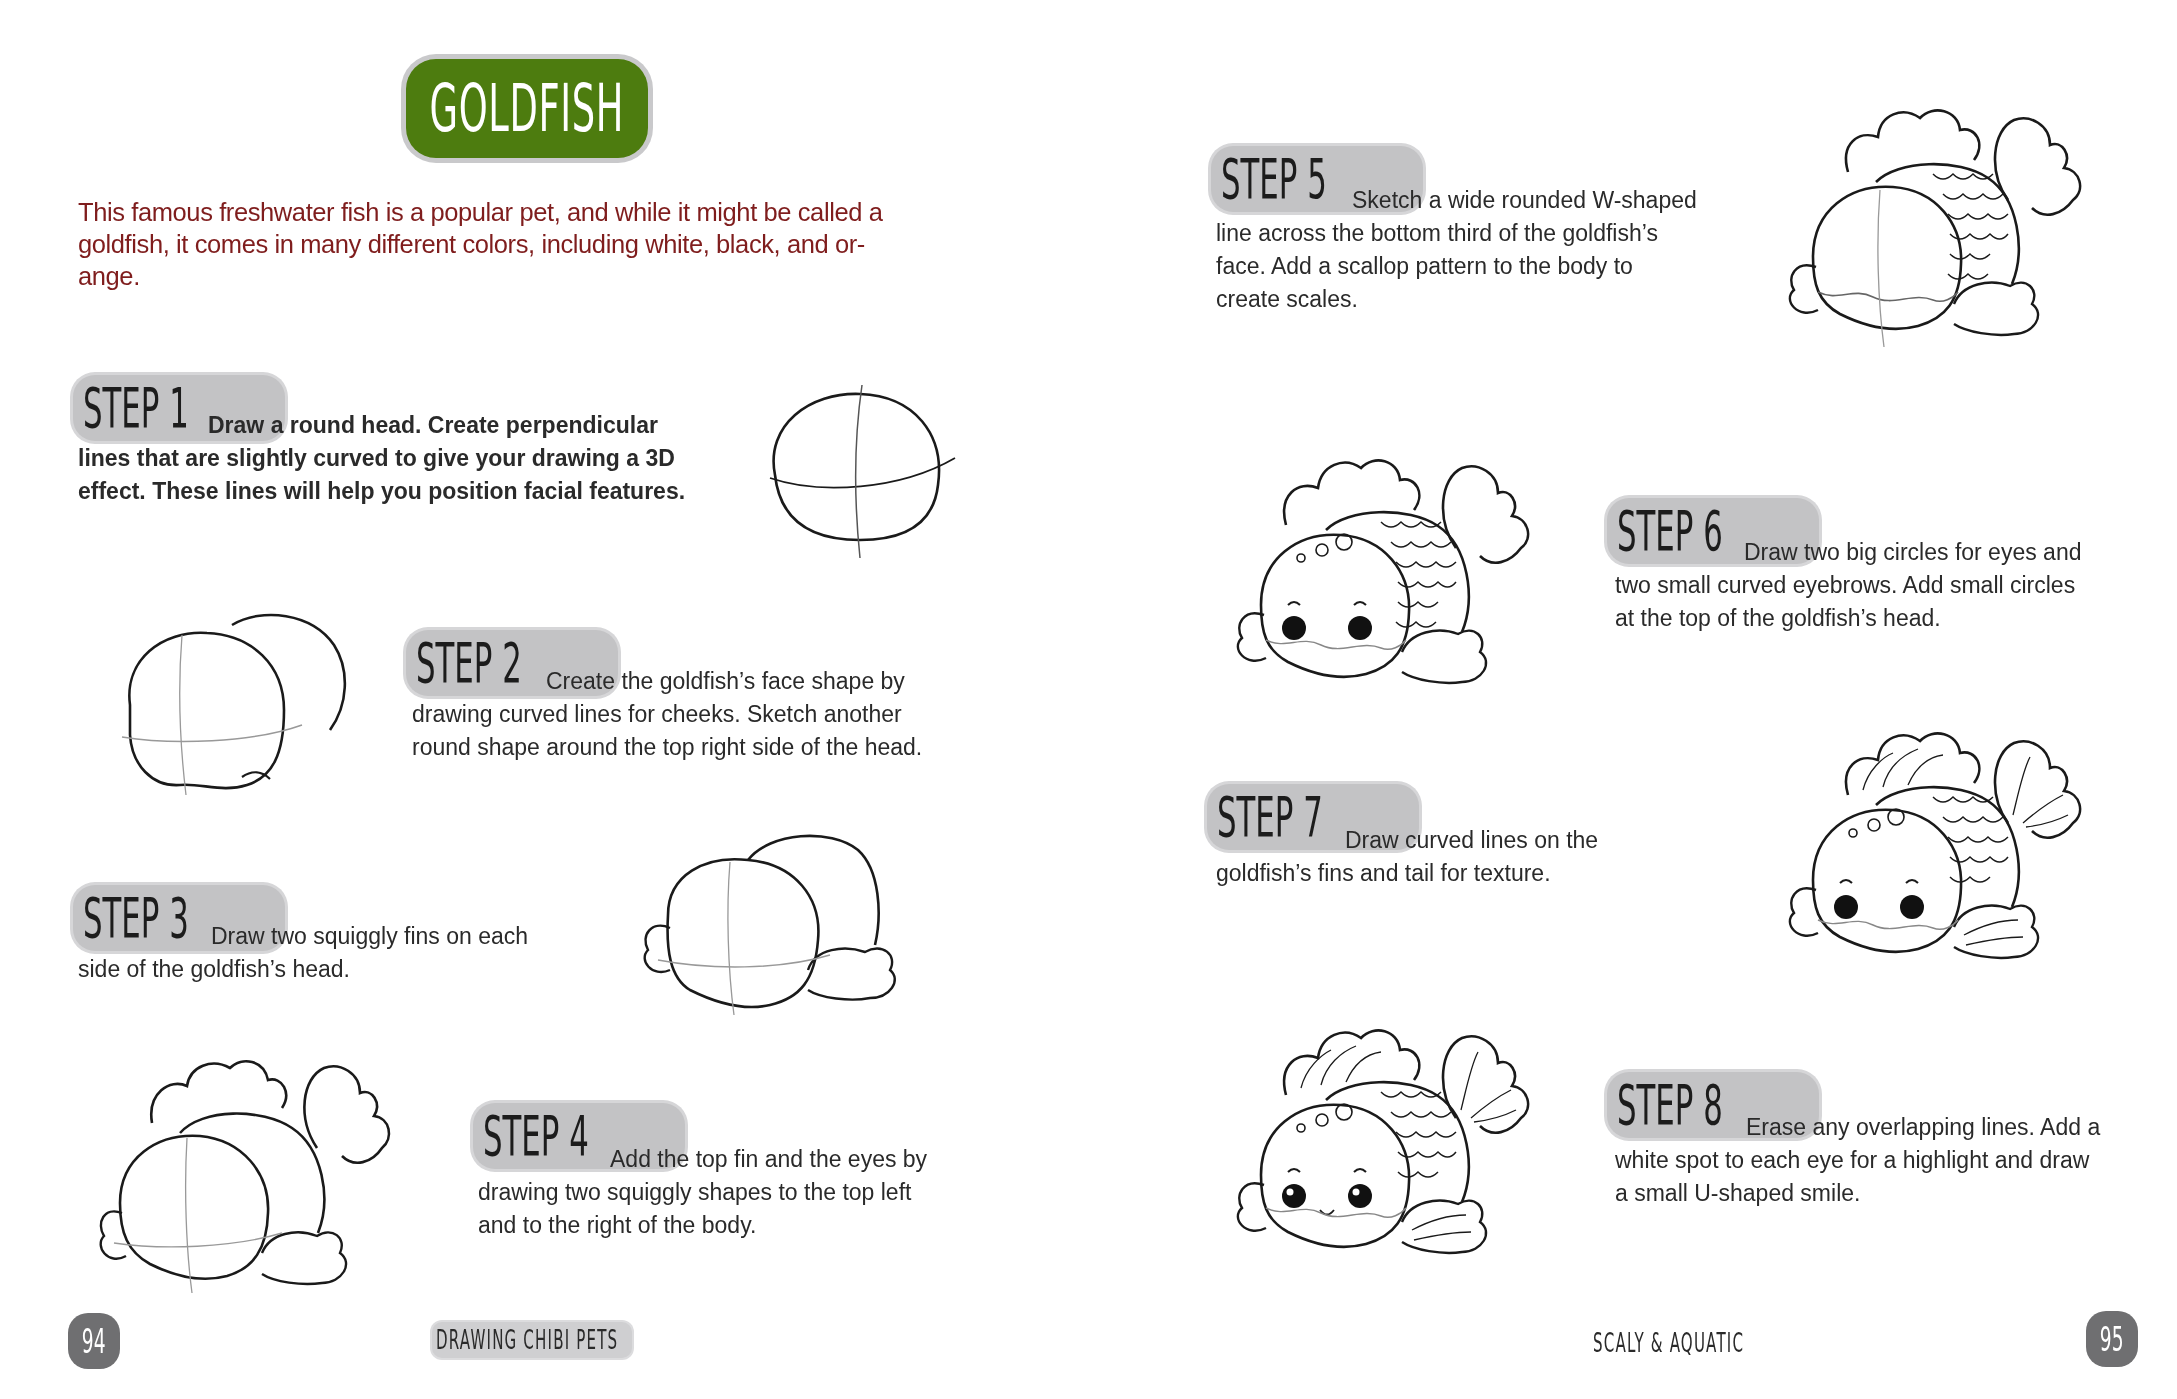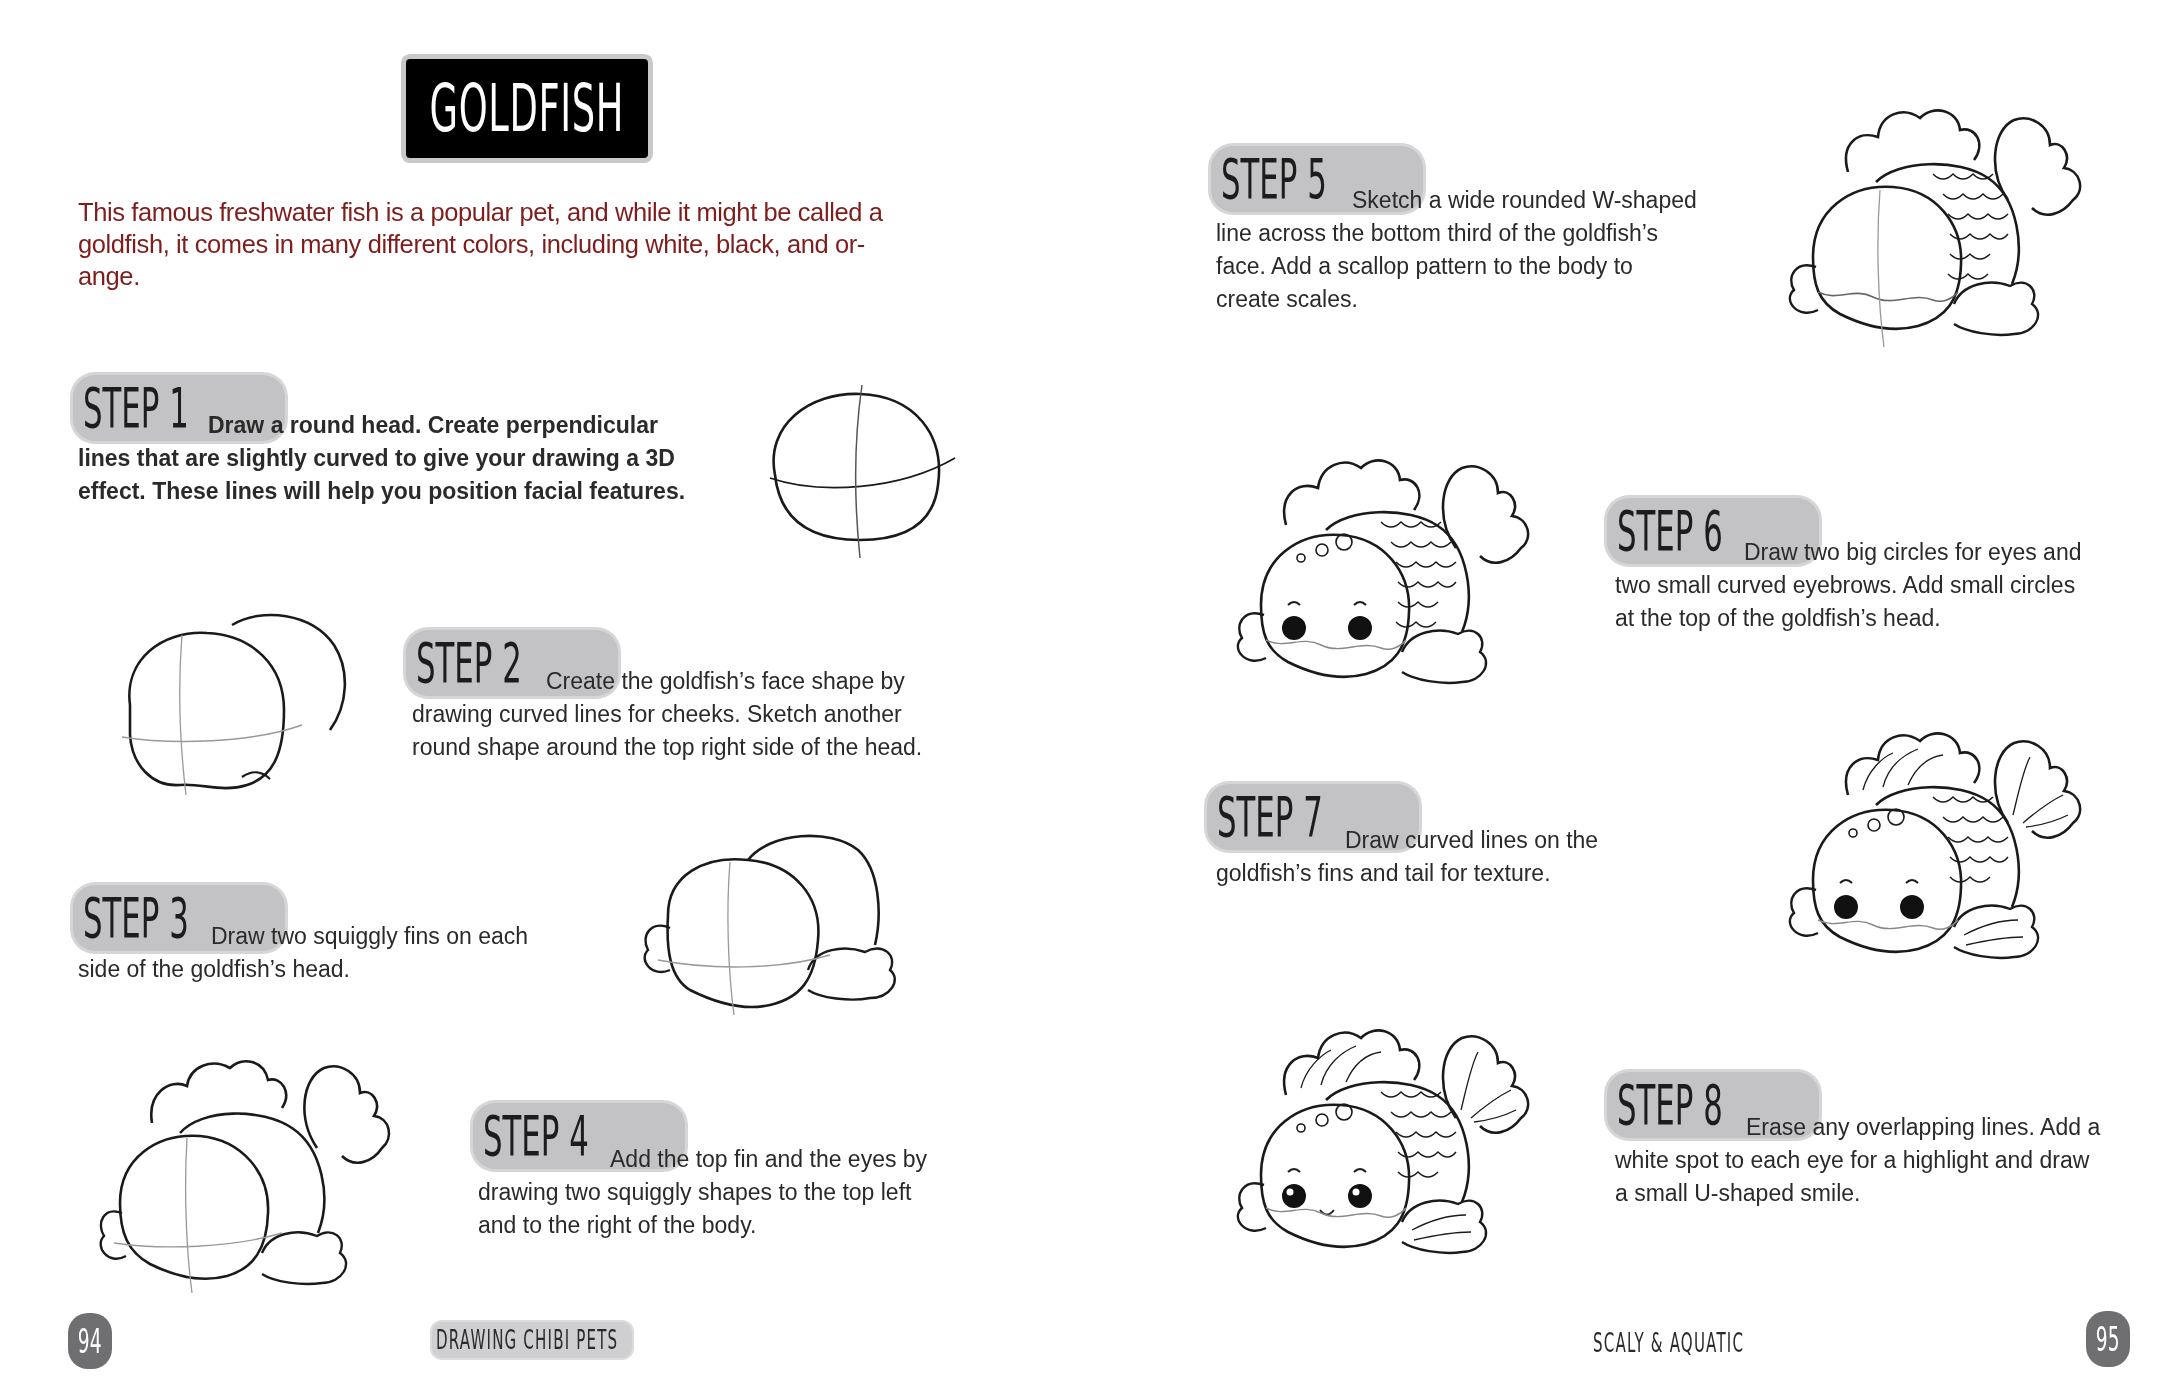--- a/index.html
+++ b/index.html
@@ -3,40 +3,40 @@
 <meta charset="utf-8">
 <style>
   html, body { margin:0; padding:0; background:#ffffff; }
   body { width:2177px; height:1399px; position:relative; overflow:hidden;
          font-family:"Liberation Sans", sans-serif; color:#1a1a1a; }
   .page { position:absolute; top:0; height:1399px; }
   .page-left { left:0; width:1088px; }
   .page-right { left:1088px; width:1089px; }
 
   .title-badge { position:absolute; left:406px; top:59px; width:242px; height:99px;
-    background:#000000; border-radius:4px; box-shadow:0 0 0 5px #c9c9cb;
+    background:#4d7c0f; border-radius:30px; box-shadow:0 0 0 5px #c9c9cb;
     display:flex; align-items:center; justify-content:center; }
   .title-text { font-family:"DejaVu Sans Condensed","DejaVu Sans", sans-serif; font-stretch:condensed;
     color:#ffffff; font-size:66px; letter-spacing:1px; transform:scaleX(0.62); white-space:nowrap; font-weight:normal; }
 
   .intro { position:absolute; left:78px; top:196px; width:880px; font-size:25.5px; line-height:32px;
     letter-spacing:-0.4px; color:#7f1d1d; }
 
   .step-badge { position:absolute; height:66px; padding:0 10px; background:#c3c3c5;
     border-radius:22px; box-shadow:0 0 0 3px #d6d6d8;
     display:flex; align-items:center;text-align:center; }
   .step-badge span { font-family:"DejaVu Sans", sans-serif; font-size:56px; color:#1c1c1c;
     display:inline-block; transform:scaleX(0.55); transform-origin:left center; white-space:nowrap; line-height:66px; }
 
   .step-text { position:absolute; font-size:23px; line-height:33px; color:#2a2a2a; letter-spacing:0; }
 
   .drawing { position:absolute; }
   .drawing svg { width:100%; height:100%; overflow:visible; }
 
-  .page-num { position:absolute; width:44px; height:56px; background:#6f6f71; border-radius:20px;
+  .page-num { position:absolute; width:52px; height:56px; background:#6f6f71; border-radius:20px;
     display:flex; align-items:center; justify-content:center; }
   .page-num span { color:#fff; font-family:"DejaVu Sans", sans-serif; font-size:34px;
     display:inline-block; transform:scaleX(0.55); }
   .running-head { position:absolute; height:36px; display:flex; align-items:center; }
   .running-head span { font-family:"DejaVu Sans", sans-serif; font-size:26px; color:#2a2a2a;
     display:inline-block; transform:scaleX(0.58); transform-origin:left center; white-space:nowrap; letter-spacing:2px; }
   .running-head.boxed { background:#cfcfd1; border-radius:10px; padding:0 4px; box-shadow:0 0 0 2px #dcdcde; }
 </style>
 </head>
 <body>

